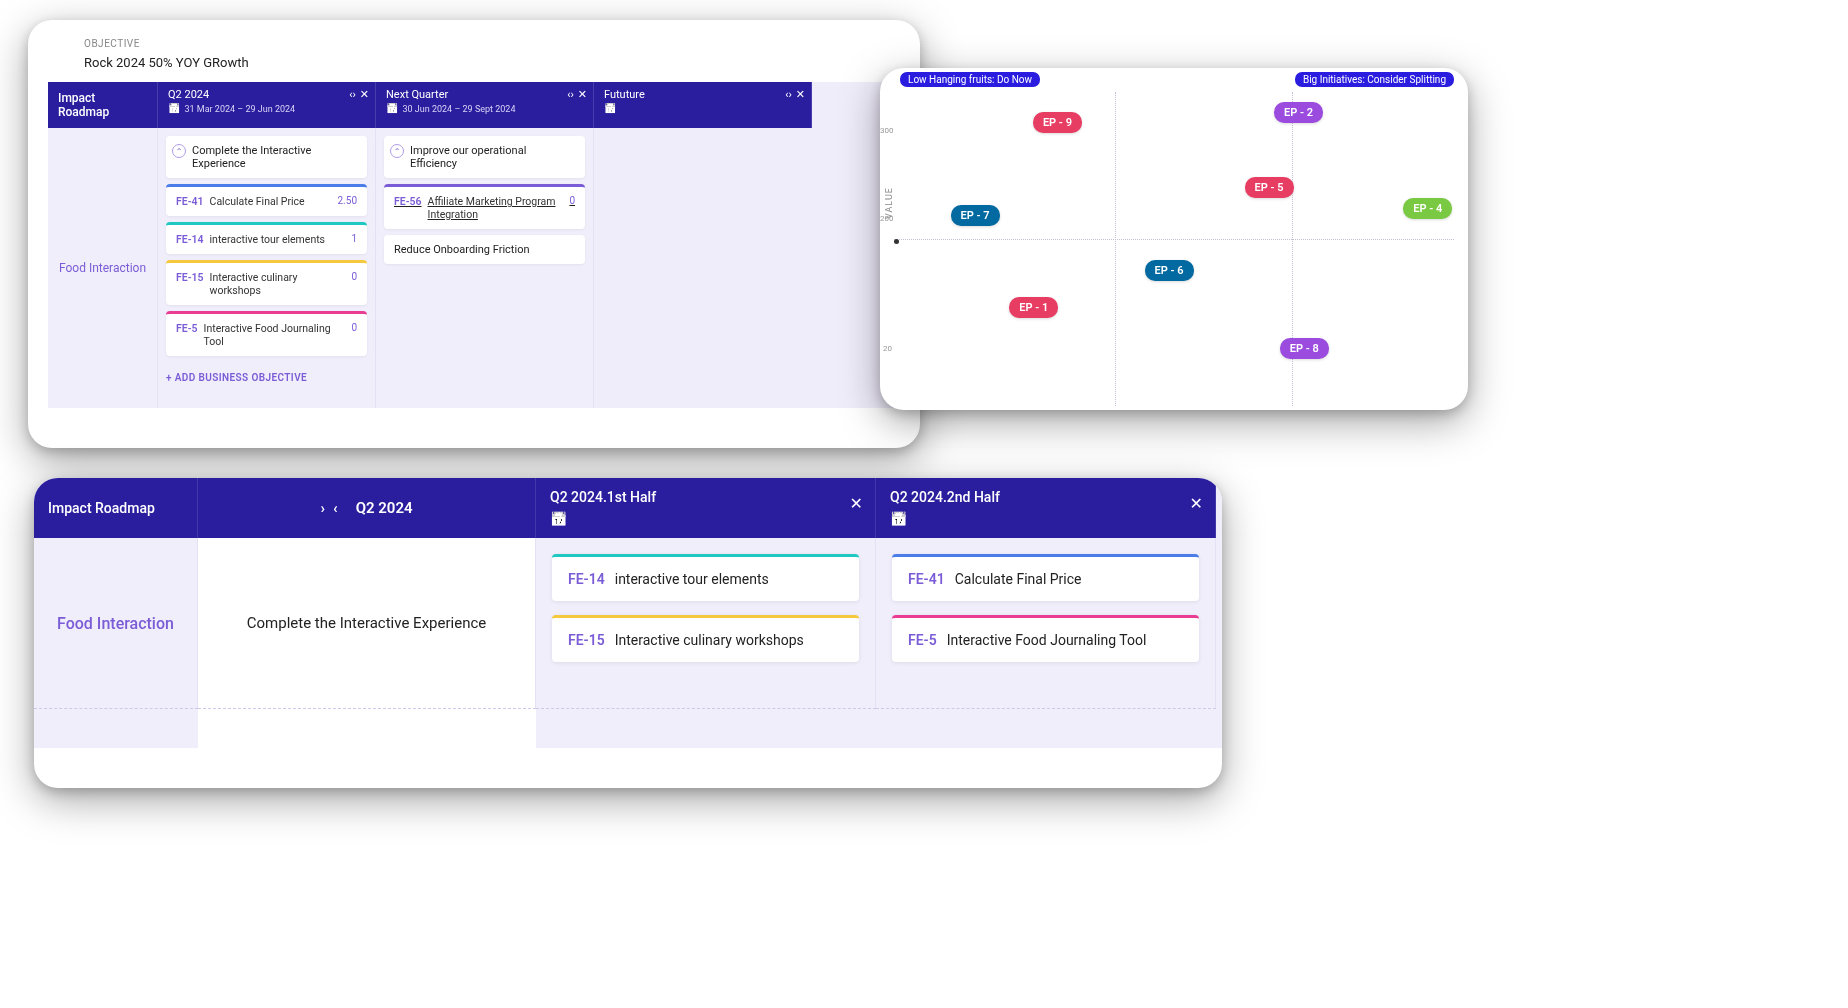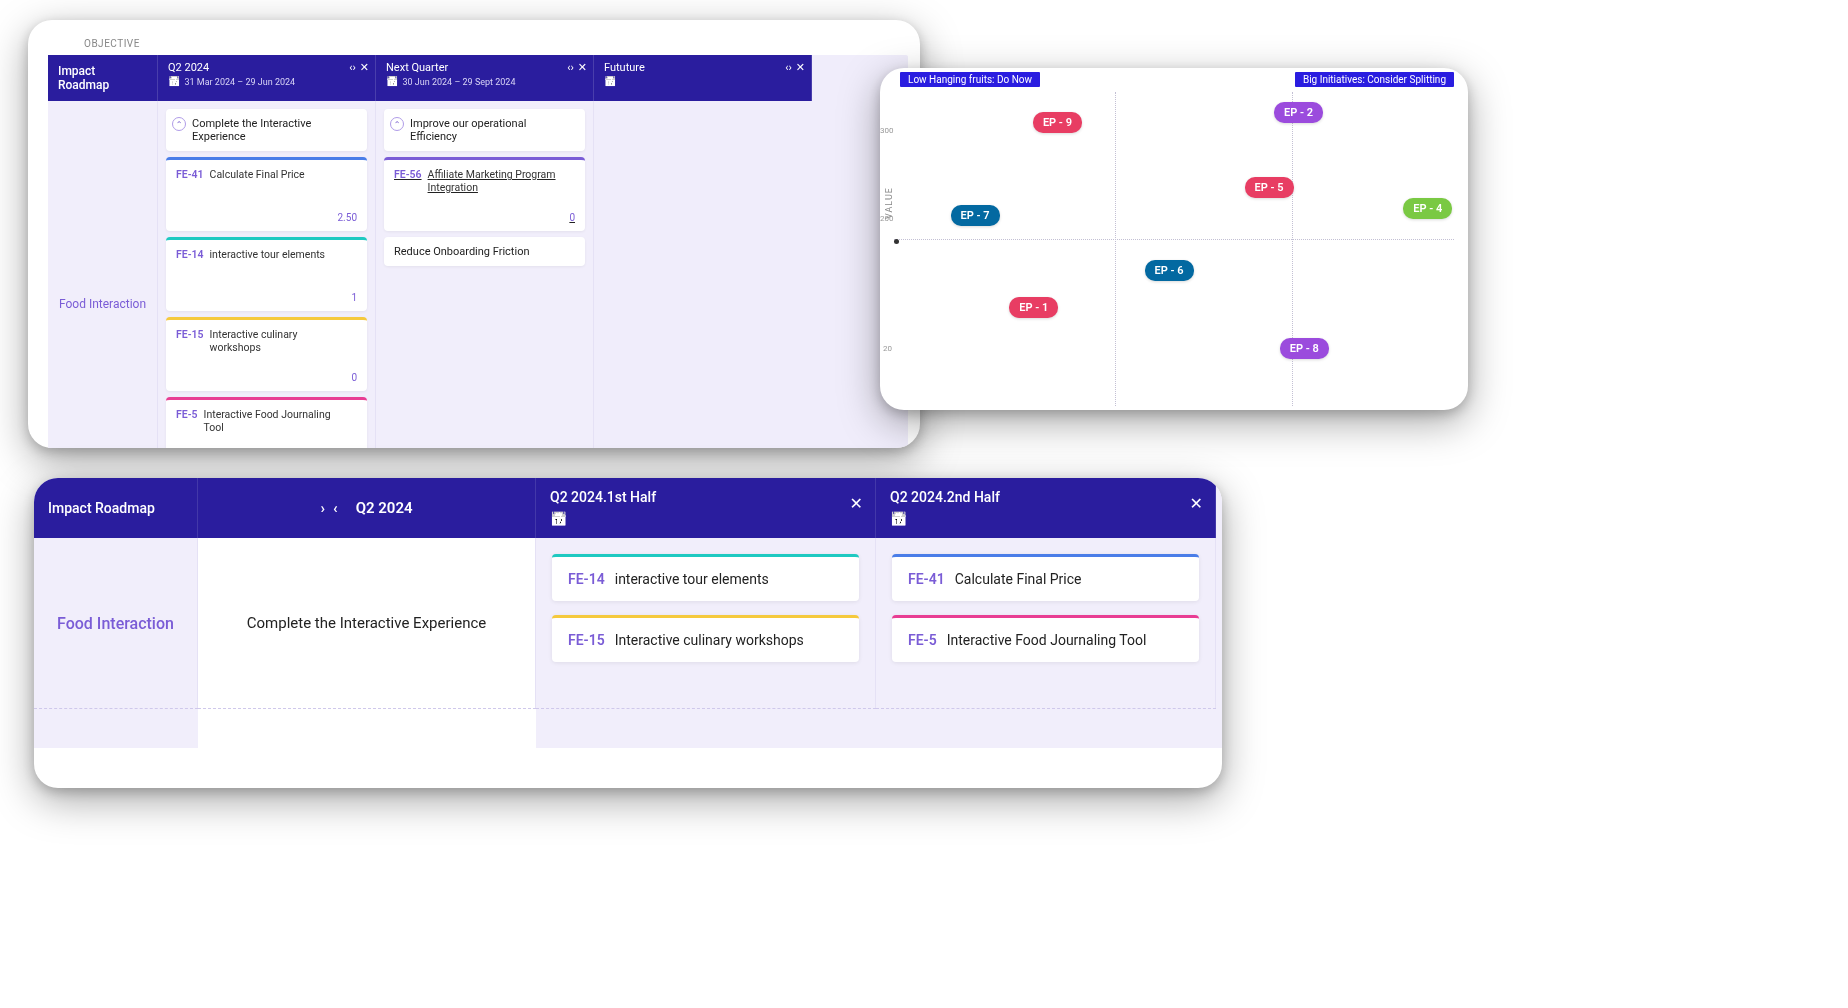--- a/index.html
+++ b/index.html
@@ -64,34 +64,34 @@
   .kr.noicon { padding-left:10px; }
   .task {
     background:#fff; border-radius:4px; padding:8px 10px; margin-bottom:6px;
     font-size:10.5px; display:flex; align-items:flex-start; gap:6px;
     box-shadow: 0 1px 3px rgba(0,0,0,.06);
     border-top:3px solid transparent;
     position:relative;
   }
   .task .id { color:#7a5cd6; font-weight:600; flex-shrink:0; }
   .task .title { flex:1; color:#333; }
-  .task .score { color:#7a5cd6; font-size:10px;margin-top:44px; }
+  .task .score { color:#7a5cd6; font-size:10px; }
   .task.blue   { border-top-color:#4a7de8; }
   .task.teal   { border-top-color:#1fc9c1; }
   .task.yellow { border-top-color:#f5c93d; }
   .task.pink   { border-top-color:#e83d93; }
   .task.purple { border-top-color:#7a5cd6;text-decoration:underline; }
   .add-obj { font-size:10px; color:#7a5cd6; letter-spacing:.4px; font-weight:600; padding-top:10px; cursor:pointer; }
 
   
   .chart-wrap { position:relative; width:100%; height:100%; padding:10px 18px 18px 30px; }
   .yaxis-label { position:absolute; left:4px; top:50%; transform:rotate(-90deg) translateX(20px); transform-origin:left top; font-size:9px; color:#888; letter-spacing:1px; }
   .tag-blue {
     position:absolute; font-size:10px; color:#fff; background:#2a1de0;
-    padding:2px 8px; border-radius:1px;
+    padding:2px 8px; border-radius:7px;
   }
   .pill {
     position:absolute; font-size:11px; font-weight:600; color:#fff;
     padding:4px 10px; border-radius:10px;
     box-shadow:0 1px 3px rgba(0,0,0,.15);
   }
   .pill.orange { background:#0369a1; }
   .pill.pink   { background:#e83d63; }
   .pill.purple { background:#9b4bdd; }
   .pill.green  { background:#7ac943; }
@@ -138,20 +138,21 @@
   .rm2-dashed { border-top:1px dashed #cfc8eb; height:40px; }
 
   .cal-icon::before { content:"📅"; font-size:10px; filter:grayscale(1) brightness(2); }
   .cal-icon2::before { content:"📅"; font-size:14px; filter:grayscale(1) brightness(2); }
 </style>
 </head>
 <body>
 
 <div class="card card1">
   <div class="objective-label">OBJECTIVE</div>
+  <div class="objective-title">Rock 2024 50% YOY GRowth</div>
 
   <div class="rm1">
 
     <div class="rm1-head first">
       <span>Impact Roadmap</span>
     </div>
     <div class="rm1-head">
       <div>Q2 2024</div>
       <div class="dates">
           <span class="cal-icon"></span>

